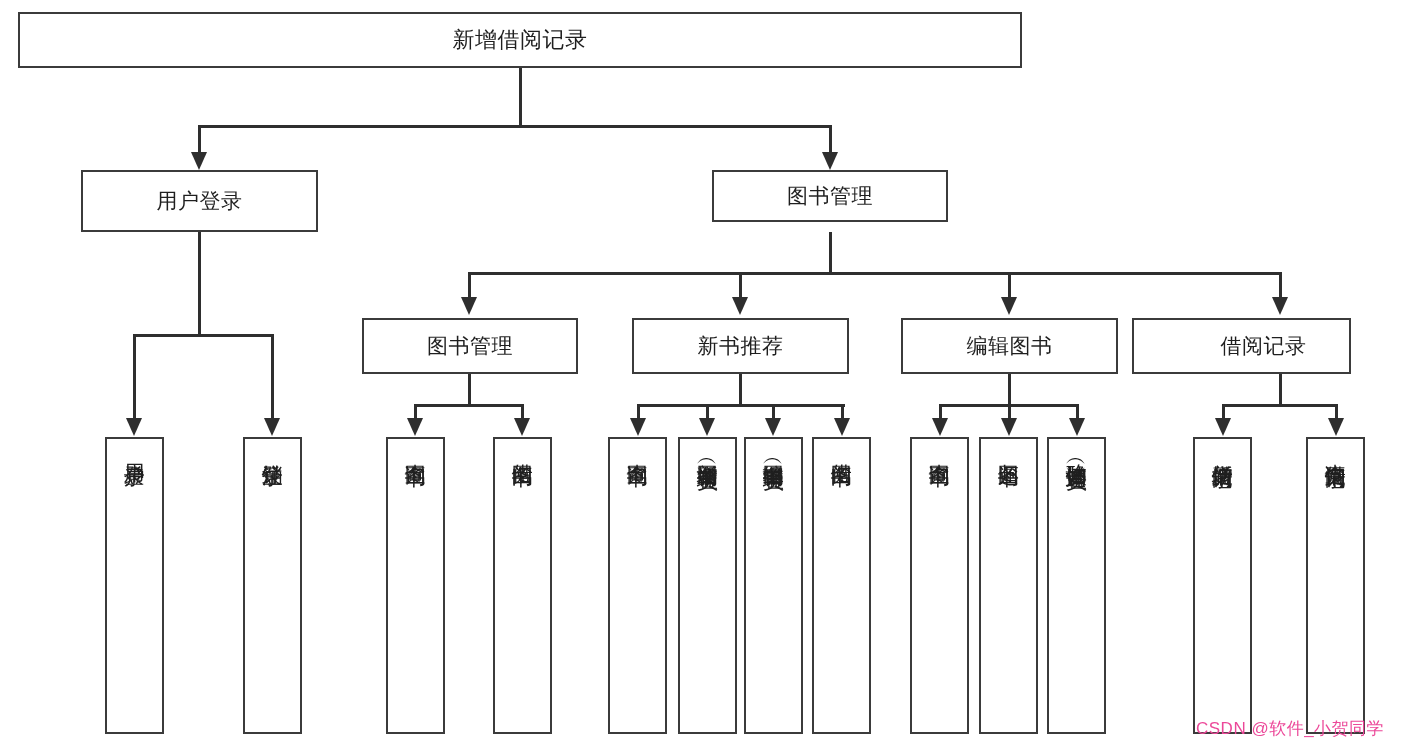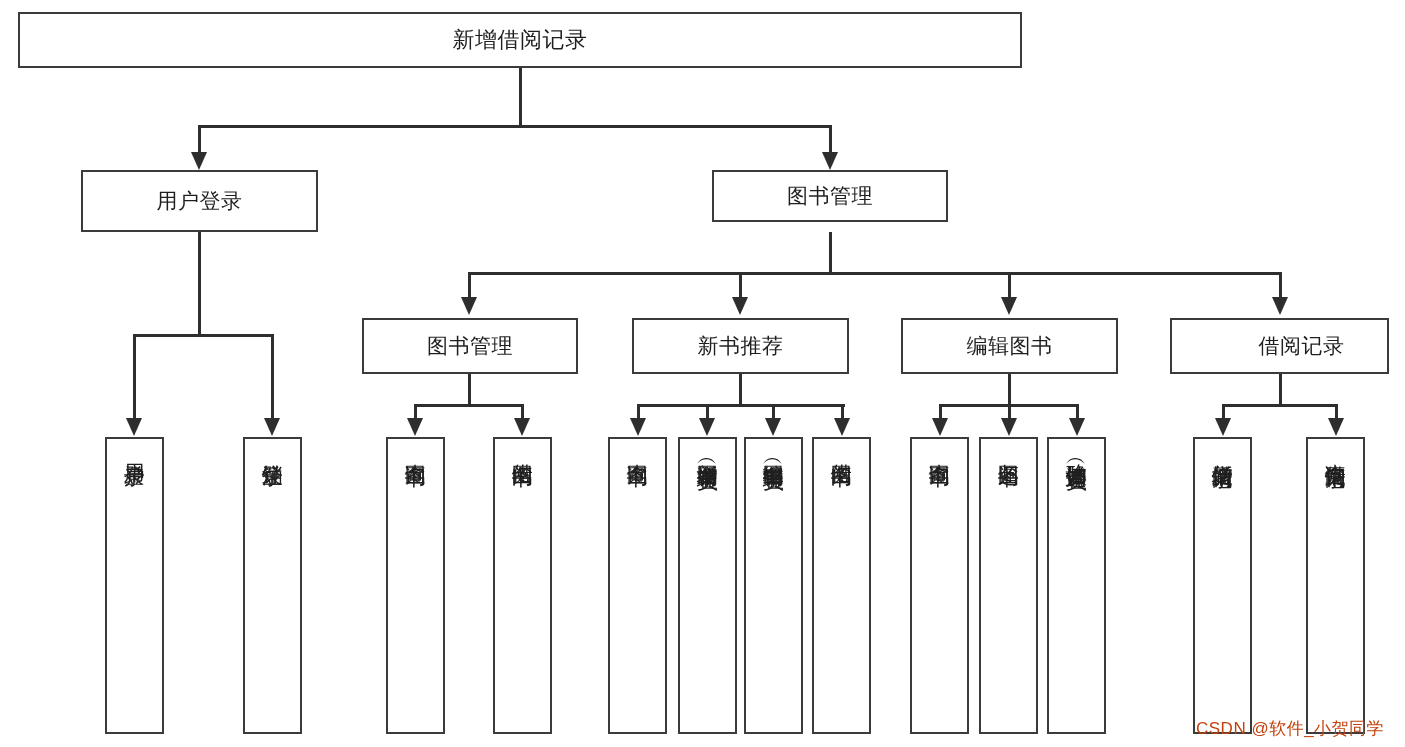--- a/index.html
+++ b/index.html
@@ -68,21 +68,21 @@
     height: 0;
     border-left: 8px solid transparent;
     border-right: 8px solid transparent;
     border-top: 18px solid #2e2e2e;
   }
 
   
   #watermark {
     position: absolute;
     font-size: 17px;
-    color: #c2410c;
+    color: #ec4899;
     white-space: nowrap;
     letter-spacing: 0.5px;
   }
 </style>
 </head>
 <body>
 
 <div id="canvas">
 
   <div class="node root" style="left:18px; top:12px; width:1004px; height:56px;">
@@ -124,21 +124,21 @@
 
   <div class="node lvl3" style="left:362px; top:318px; width:216px; height:56px;">
     <span class="label">图书管理</span>
   </div>
   <div class="node lvl3" style="left:632px; top:318px; width:217px; height:56px;">
     <span class="label">新书推荐</span>
   </div>
   <div class="node lvl3" style="left:901px; top:318px; width:217px; height:56px;">
     <span class="label">编辑图书</span>
   </div>
-  <div class="node lvl3" style="left:1170px; top:318px; width:219px; height:56px;padding-left:44px;">
+  <div class="node lvl3" style="left:1132px; top:318px; width:219px; height:56px;padding-left:44px;">
     <span class="label">借阅记录</span>
   </div>
 
   <div class="vline" style="left:468px; top:374px; width:3px; height:32px;"></div>
   <div class="hline" style="left:414px; top:404px; width:110px; height:3px;"></div>
   <div class="vline" style="left:414px; top:404px; width:3px; height:16px;"></div>
   <div class="arrow" style="left:407px; top:418px;"></div>
   <div class="vline" style="left:521px; top:404px; width:3px; height:16px;"></div>
   <div class="arrow" style="left:514px; top:418px;"></div>
 

